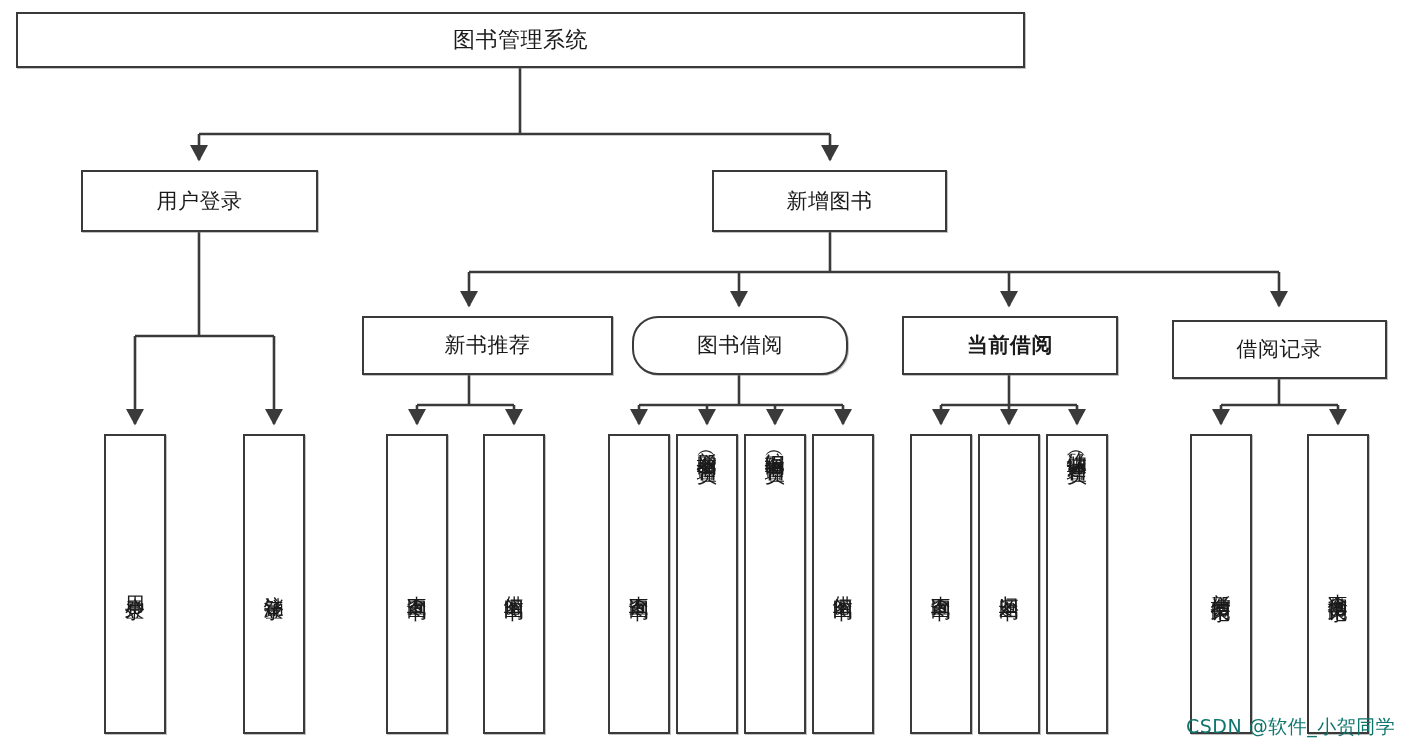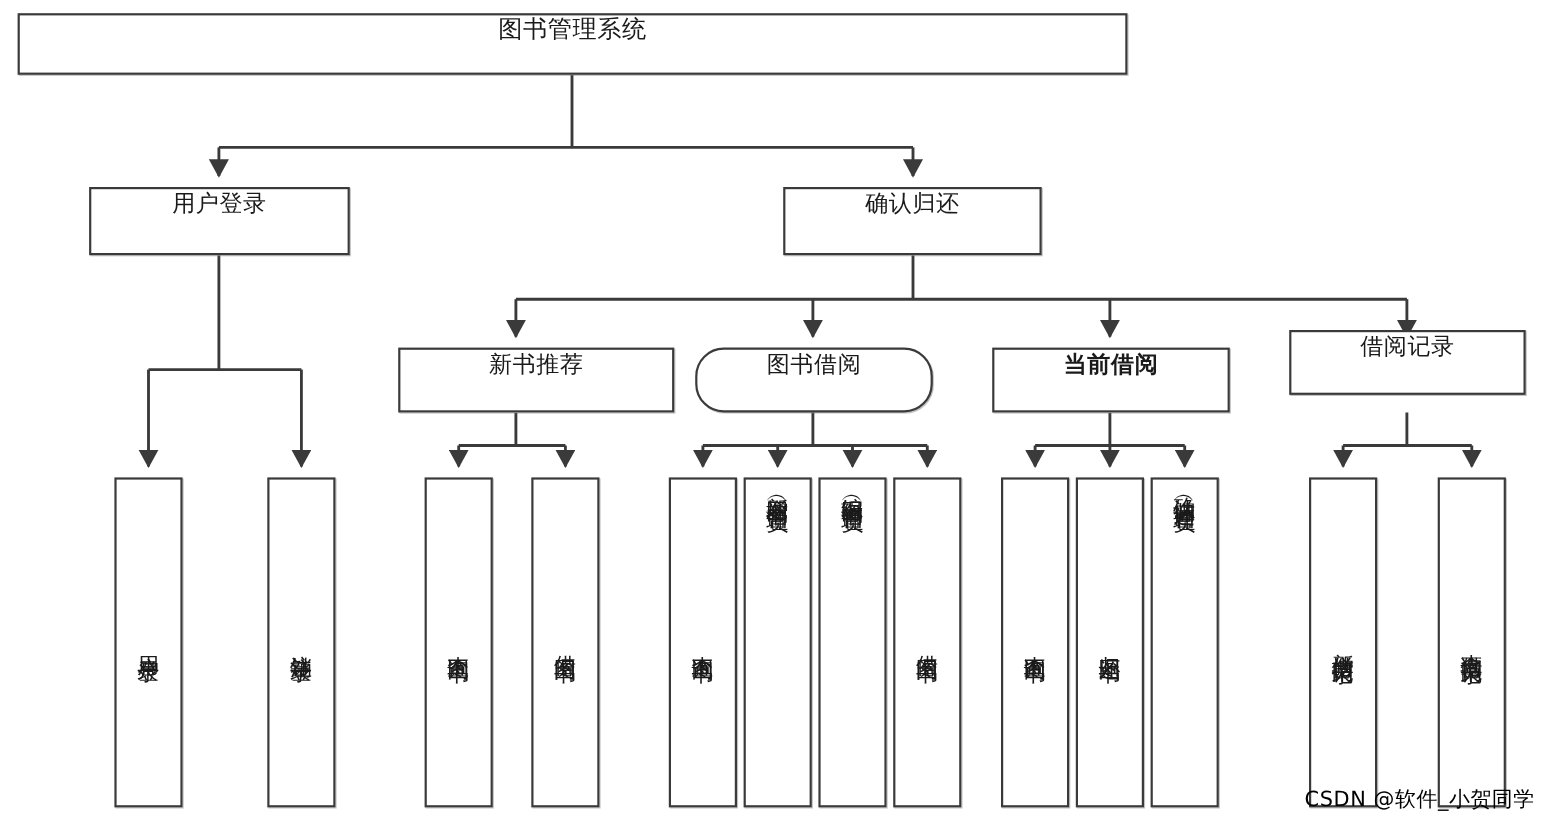--- a/index.html
+++ b/index.html
@@ -11,20 +11,21 @@
     position:relative;
   }
   #diagram{position:absolute;left:0;top:0;width:1405px;height:747px;}
 
   .node{
     position:absolute;
     box-sizing:border-box;
     background:#ffffff;
     border:2.5px solid #3a3a3a;
     display:flex;
+    align-items:center;
     justify-content:center;
     color:#1a1a1a;
     box-shadow:1px 1px 0 rgba(120,120,120,0.45);
   }
   .node .label{
     font-size:21px;
     line-height:1.25;
     letter-spacing:0.5px;
     white-space:nowrap;
     text-align:center;
@@ -45,21 +46,21 @@
     white-space:nowrap;
   }
   .node.leaf.center .label{align-self:center;}
 
   #svglayer{position:absolute;left:0;top:0;width:1405px;height:747px;pointer-events:none;}
 
   .watermark{
     position:absolute;
     left:1186px;top:714px;
     font-size:19px;
-    color:#000000;
+    color:#0f766e;
     white-space:nowrap;
     letter-spacing:0.5px;
   }
 </style>
 </head>
 <body>
 
 <div id="diagram">
 
   <svg id="svglayer" viewBox="0 0 1405 747" xmlns="http://www.w3.org/2000/svg">
@@ -113,33 +114,33 @@
   </svg>
 
   <div class="node root" style="left:16px;top:12px;width:1009px;height:56px;">
     <span class="label">图书管理系统</span>
   </div>
 
   <div class="node" style="left:81px;top:170px;width:237px;height:62px;">
     <span class="label">用户登录</span>
   </div>
   <div class="node" style="left:712px;top:170px;width:235px;height:62px;">
-    <span class="label">确认归还</span>
+    <span class="label">新增图书</span>
   </div>
 
   <div class="node" style="left:362px;top:316px;width:251px;height:59px;">
     <span class="label">新书推荐</span>
   </div>
   <div class="node" style="left:632px;top:316px;width:216px;height:59px;border-radius:26px;">
     <span class="label">图书借阅</span>
   </div>
   <div class="node" style="left:902px;top:316px;width:216px;height:59px;font-weight:bold;">
     <span class="label">当前借阅</span>
   </div>
-  <div class="node" style="left:1172px;top:300px;width:215px;height:59px;">
+  <div class="node" style="left:1172px;top:320px;width:215px;height:59px;">
     <span class="label">借阅记录</span>
   </div>
 
   <div class="node leaf center" style="left:104px;top:434px;width:62px;height:300px;">
     <span class="label">用户登录</span>
   </div>
   <div class="node leaf center" style="left:243px;top:434px;width:62px;height:300px;">
     <span class="label">注销登录</span>
   </div>
 

